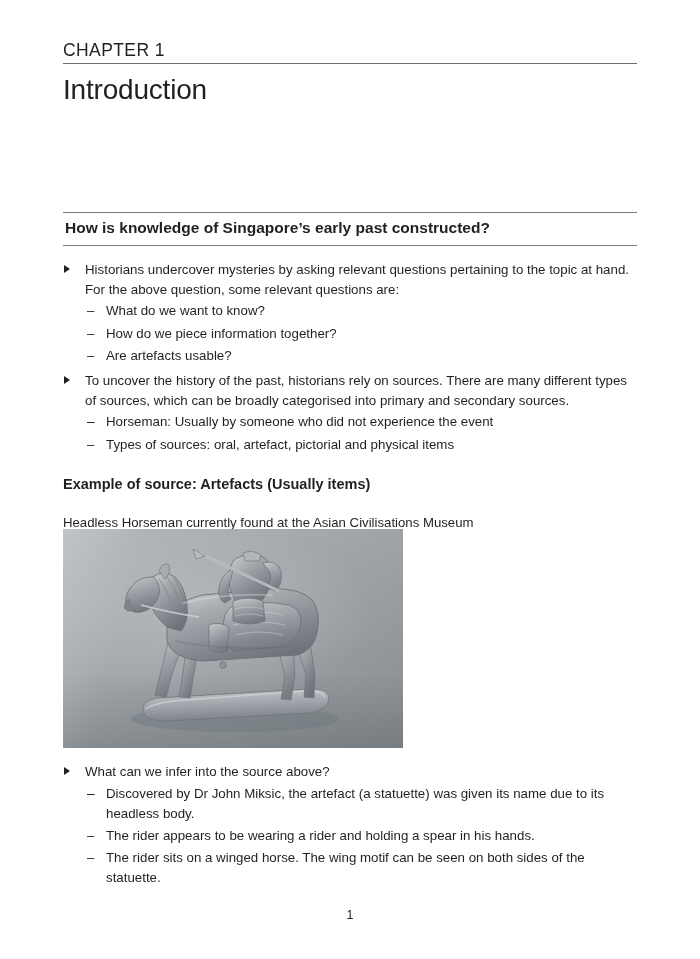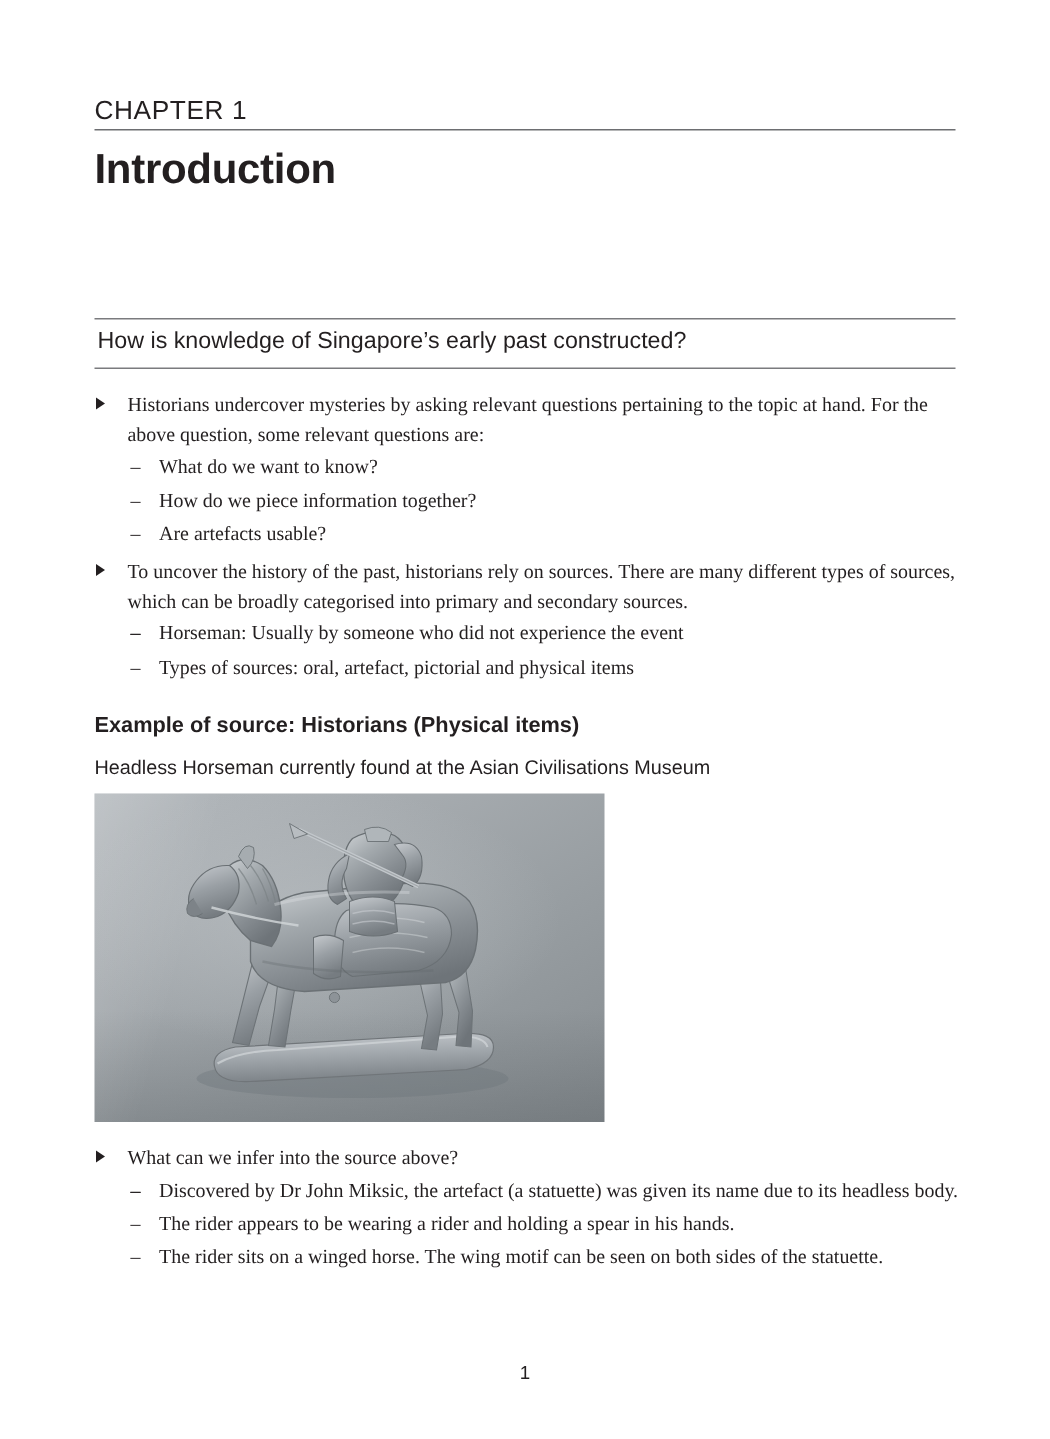--- a/index.html
+++ b/index.html
@@ -21,21 +21,21 @@
     left: 0; top: 0;
     width: 700px;
     height: 959px;
     overflow: hidden;
   }
 
   
   .chapter-block {
     position: absolute;
     left: 63px;
-    top: 63px;
+    top: 40px;
     width: 574px;
   }
   .chapter-label {
     font-size: 17.5px;
     letter-spacing: 0.4px;
     font-weight: 400;
     color: #231f20;
     line-height: 1.15;
     padding-bottom: 3px;
   }
@@ -44,37 +44,37 @@
     height: 1px;
     background: #6d6e71;
     font-size: 0;
     line-height: 0;
   }
   .rule.thin {
     background: #7a7b7e;
   }
   .chapter-title {
     font-size: 28px;
-    font-weight: bold;
+    font-weight: normal;
     letter-spacing: -0.2px;
     color: #231f20;
     margin-top: 10px;
     line-height: 1.15;
   }
 
   
   .section-block {
     position: absolute;
     left: 63px;
     top: 212px;
     width: 574px;
   }
   .section-heading {
     font-size: 15.5px;
-    font-weight: normal;
+    font-weight: bold;
     color: #231f20;
     padding: 6px 0 7px 2px;
     line-height: 1.2;
   }
 
   
   .content {
     position: absolute;
     left: 63px;
     top: 260px;
@@ -87,21 +87,20 @@
     padding: 0;
   }
 
   li.bullet {
     position: relative;
     padding-left: 22px;
     font-size: 13.3px;
     line-height: 1.48;
     color: #231f20;
     margin-bottom: 0px;
-    font-family: Liberation Serif, serif;
   }
   li.bullet > .tri {
     position: absolute;
     left: 1px;
     top: 5px;
     width: 0;
     height: 0;
     border-left: 6px solid #231f20;
     border-top: 4px solid transparent;
     border-bottom: 4px solid transparent;
@@ -144,21 +143,21 @@
   .example-heading {
     font-size: 14.5px;
     font-weight: bold;
     color: #231f20;
     line-height: 1.3;
   }
   .example-caption {
     font-size: 13.2px;
     color: #231f20;
     line-height: 1.4;
-    margin-top: 9px;
+    margin-top: 20px;
   }
 
   
   .photo {
     position: absolute;
     left: 63px;
     top: 529px;
     width: 340px;
     height: 219px;
     overflow: hidden;
@@ -255,21 +254,21 @@
             <span class="dash">–</span>
             <span>Types of sources: oral, artefact, pictorial and physical items</span>
           </li>
         </ul>
       </li>
 
     </ul>
   </div>
 
   <div class="example-block">
-    <div class="example-heading">Example of source: Historians (Physical items)</div>
+    <div class="example-heading">Example of source: Artefacts (Usually items)</div>
     <div class="example-caption">Headless Horseman currently found at the Asian Civilisations Museum</div>
   </div>
 
   <div class="photo">
     <div class="vignette"></div>
     <svg viewBox="0 0 340 219">
       <defs>
         <linearGradient id="metal" x1="0" y1="0" x2="0.6" y2="1">
           <stop offset="0" stop-color="#cfd3d6"></stop>
           <stop offset="0.35" stop-color="#a5abaf"></stop>

